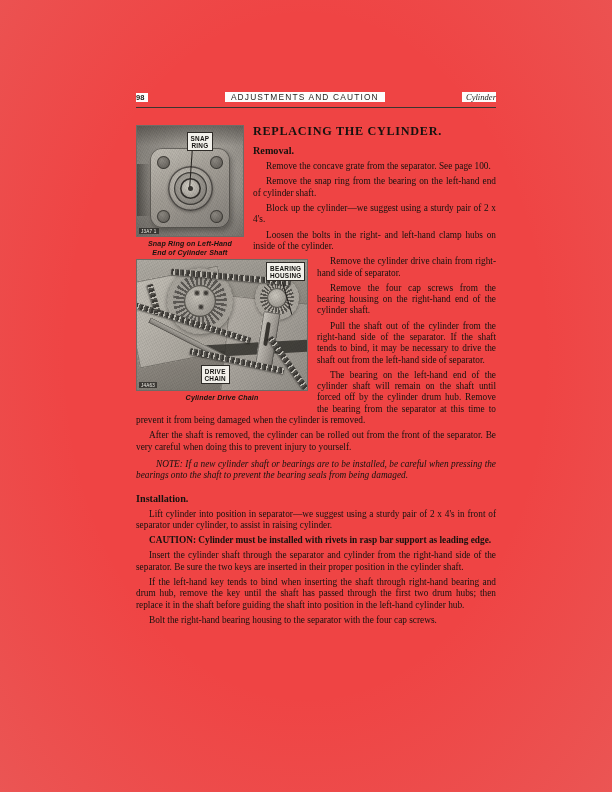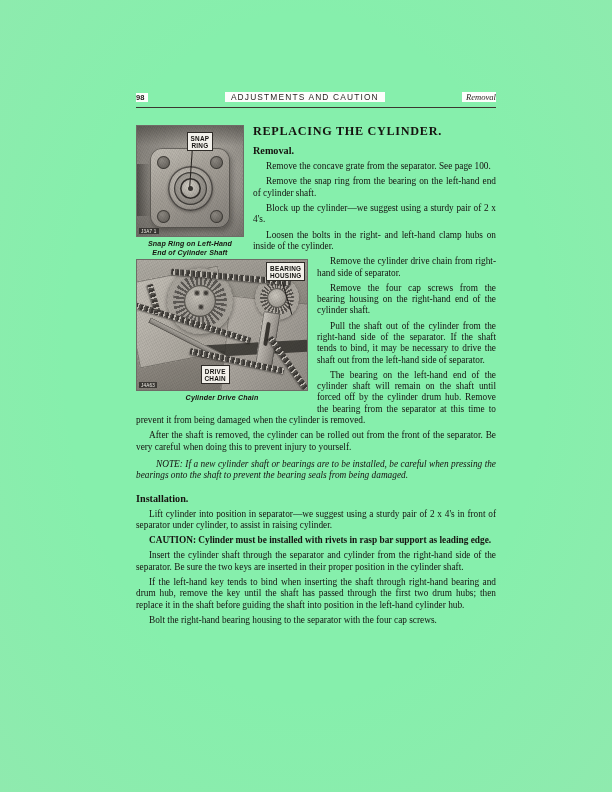--- a/index.html
+++ b/index.html
@@ -13,21 +13,21 @@
     position: relative;
     font-family: "Liberation Serif", serif;
     color: #15120f;
     overflow: hidden;
   }
 
   
   #page {
     position: absolute;
     inset: 0;
-    background: #86efac;
+    background: #ef4444;
   }
 
   
   #page::after {
     content: "";
     position: absolute;
     inset: 0;
     pointer-events: none;
     background:
       radial-gradient(ellipse at 50% 45%, rgba(255,255,255,0) 55%, rgba(205,200,190,0.13) 100%);
@@ -419,21 +419,21 @@
 </head>
 <body>
 
 <div id="page">
   <div id="content">
 
     <div class="runhead">
       <div class="runhead-rule"></div>
       <span class="folio">98</span>
       <span class="runhead-title">ADJUSTMENTS AND CAUTION</span>
-      <span class="runhead-right">Removal</span>
+      <span class="runhead-right">Cylinder</span>
     </div>
 
     <div class="body-block clearfix">
 
       <div class="fig-float fig1">
         <div class="photo p1">
           <div class="ph-base bg"></div>
           <div class="plate"></div>
           <div class="bolt b1"></div>
           <div class="bolt b2"></div>

